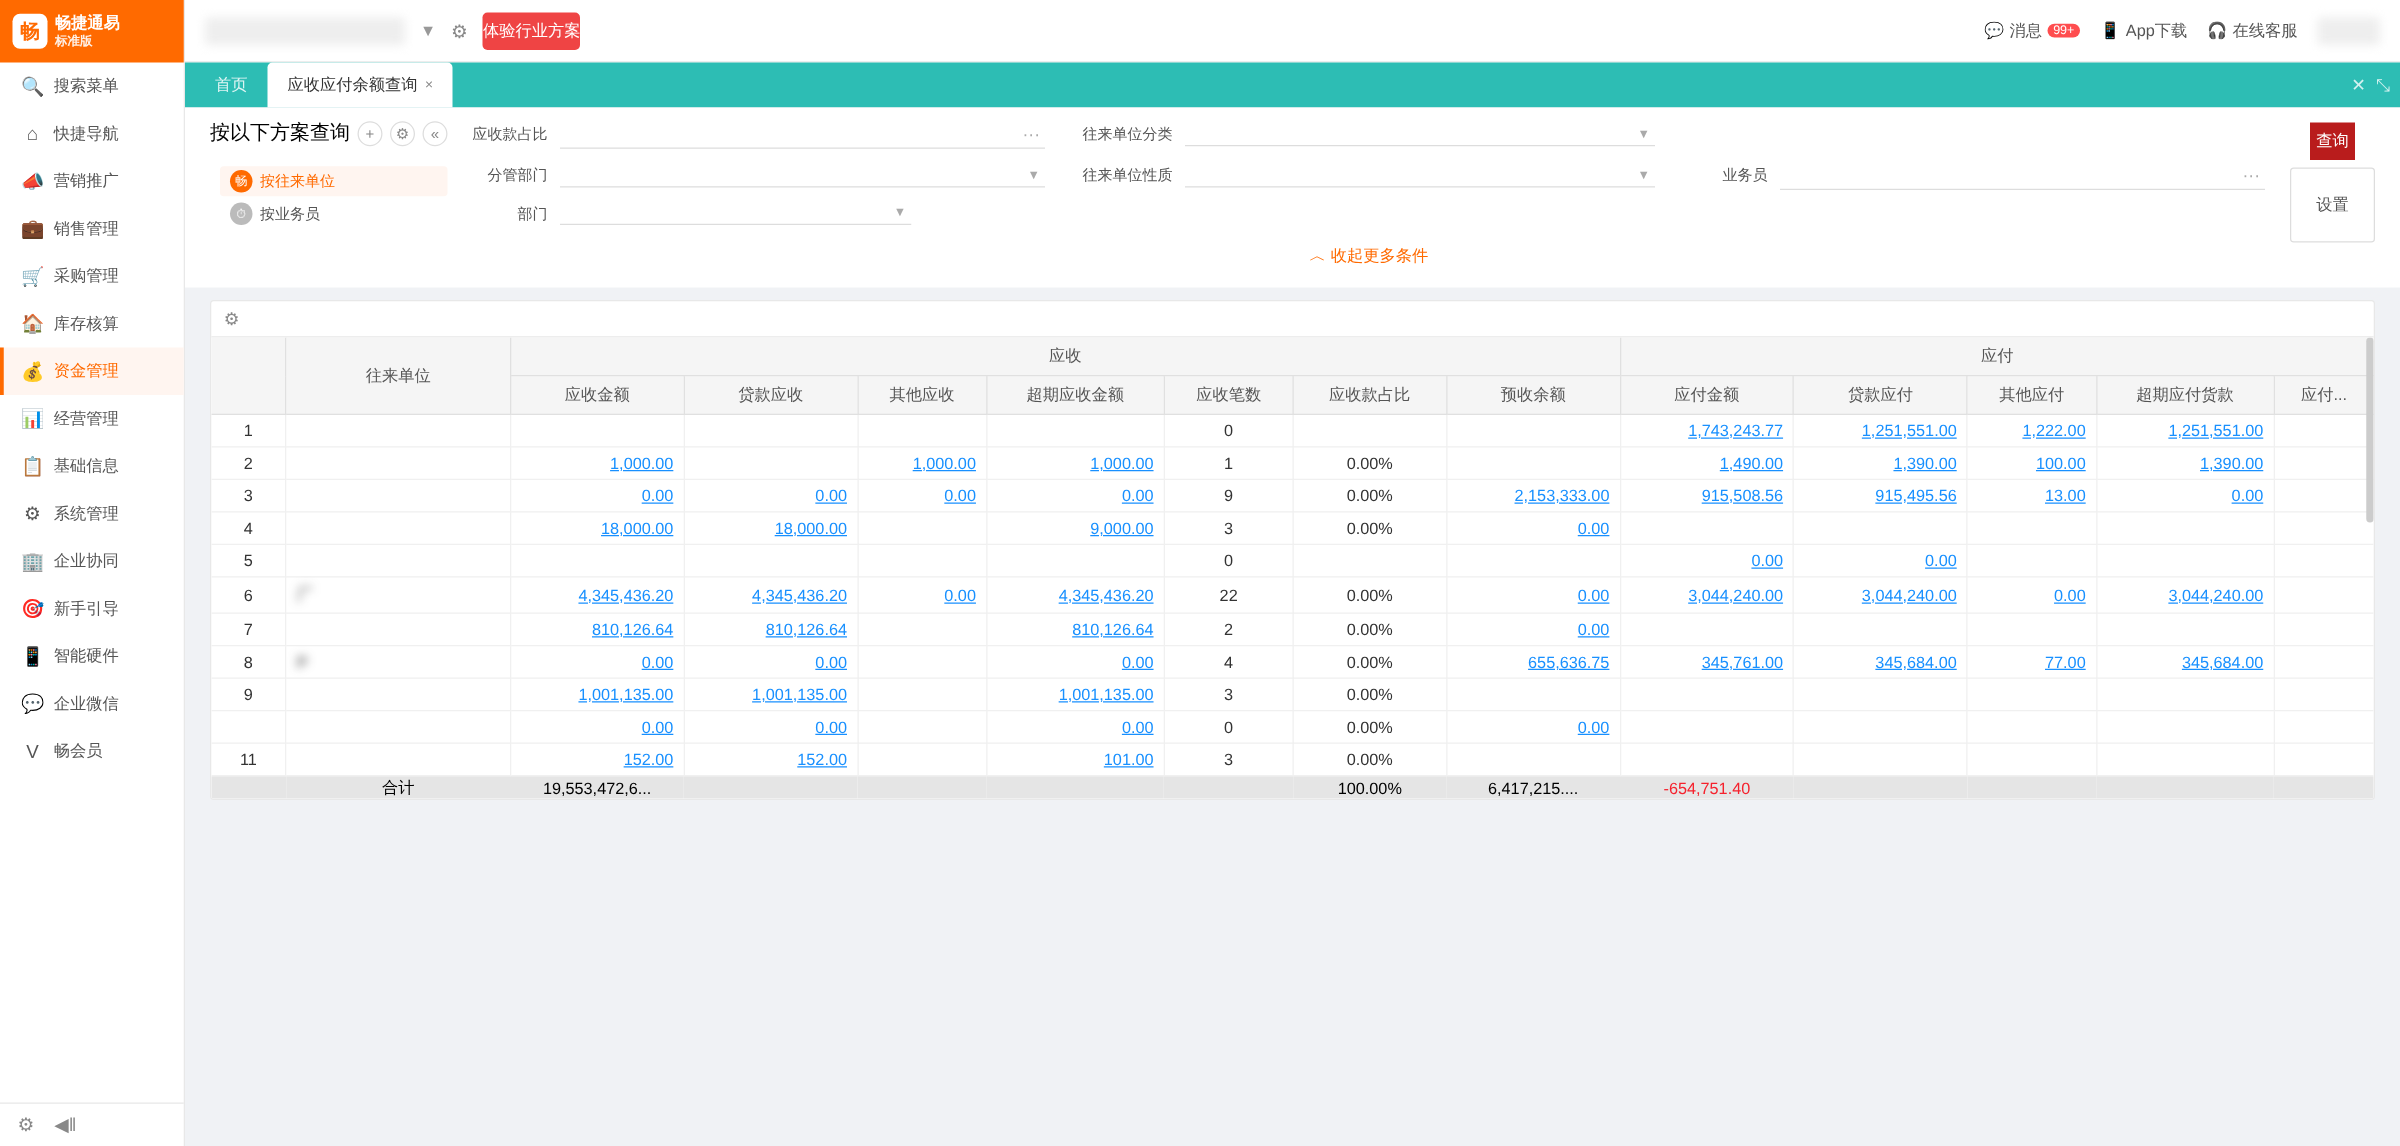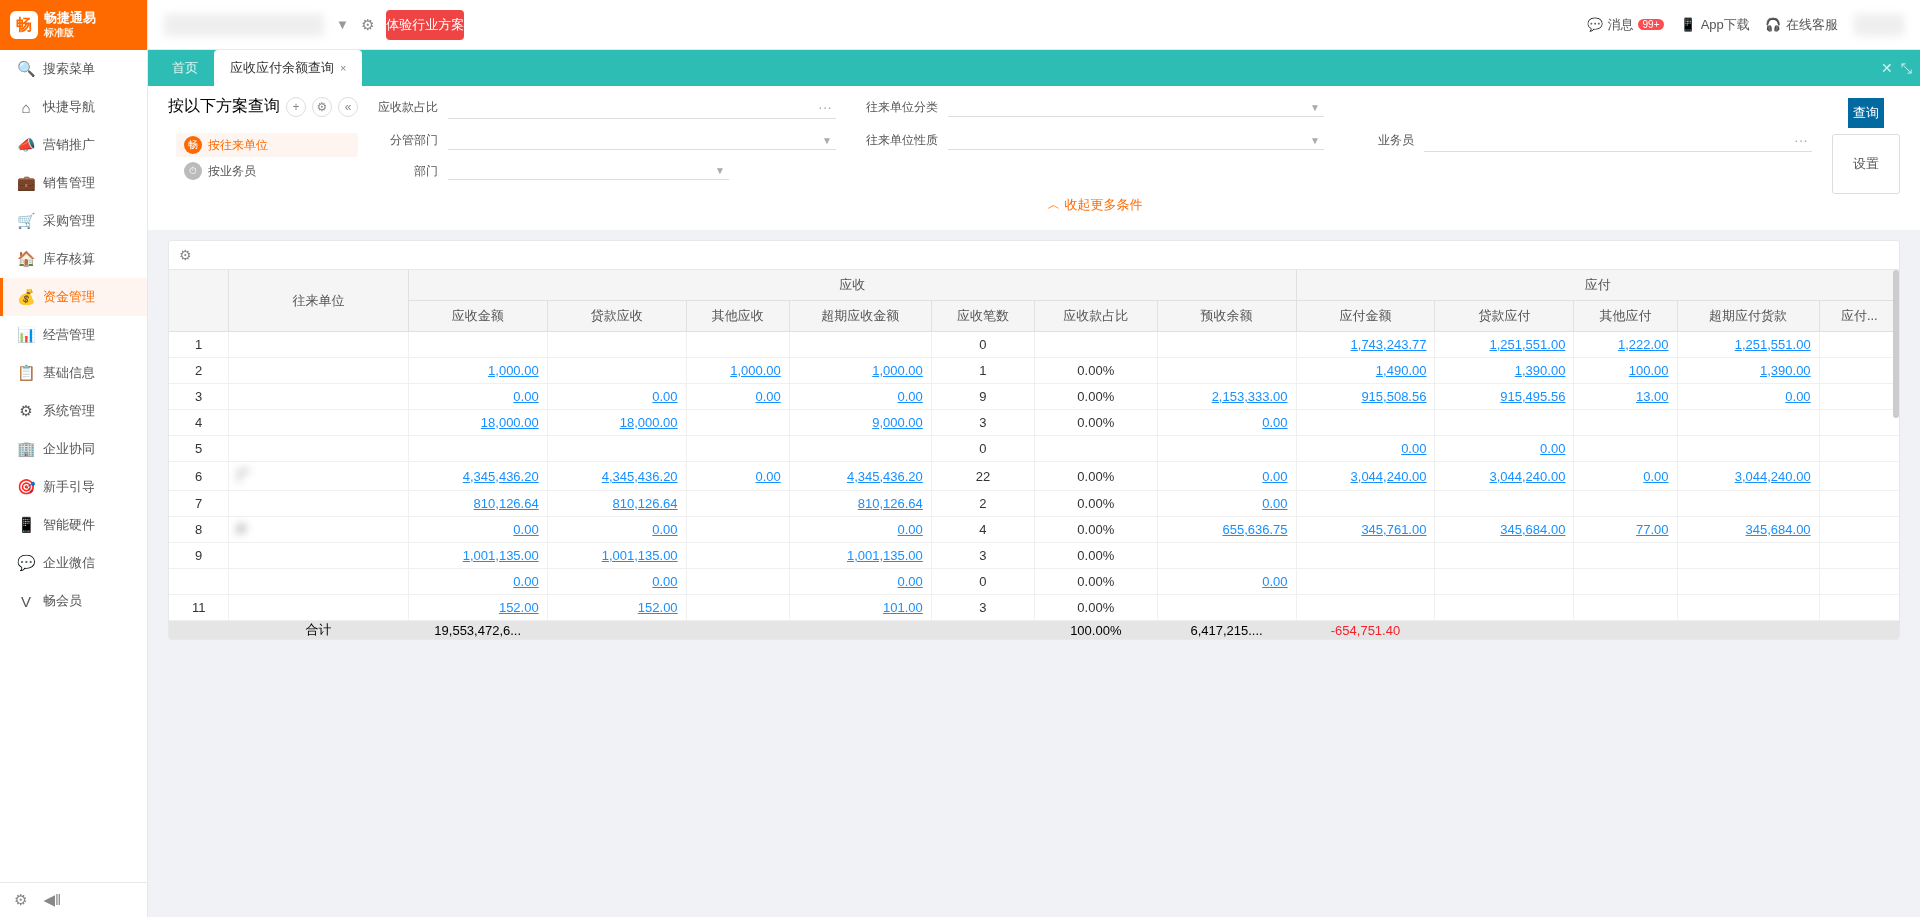--- a/index.html
+++ b/index.html
@@ -265,21 +265,21 @@
     }
     .filter-action-col {
       display: flex;
       flex-direction: column;
       gap: 6px;
       align-items: center;
       justify-content: flex-start;
       padding-top: 2px;
     }
     .btn-query {
-      background: #0369a1;
+      background: #b91c1c;
       color: #fff;
       border: none;
       border-radius: 0;
       padding: 6px 5px;
       cursor: pointer;
       font-size: 13px;
       white-space: nowrap;
     }
     .btn-setting {
       background: #fff;

